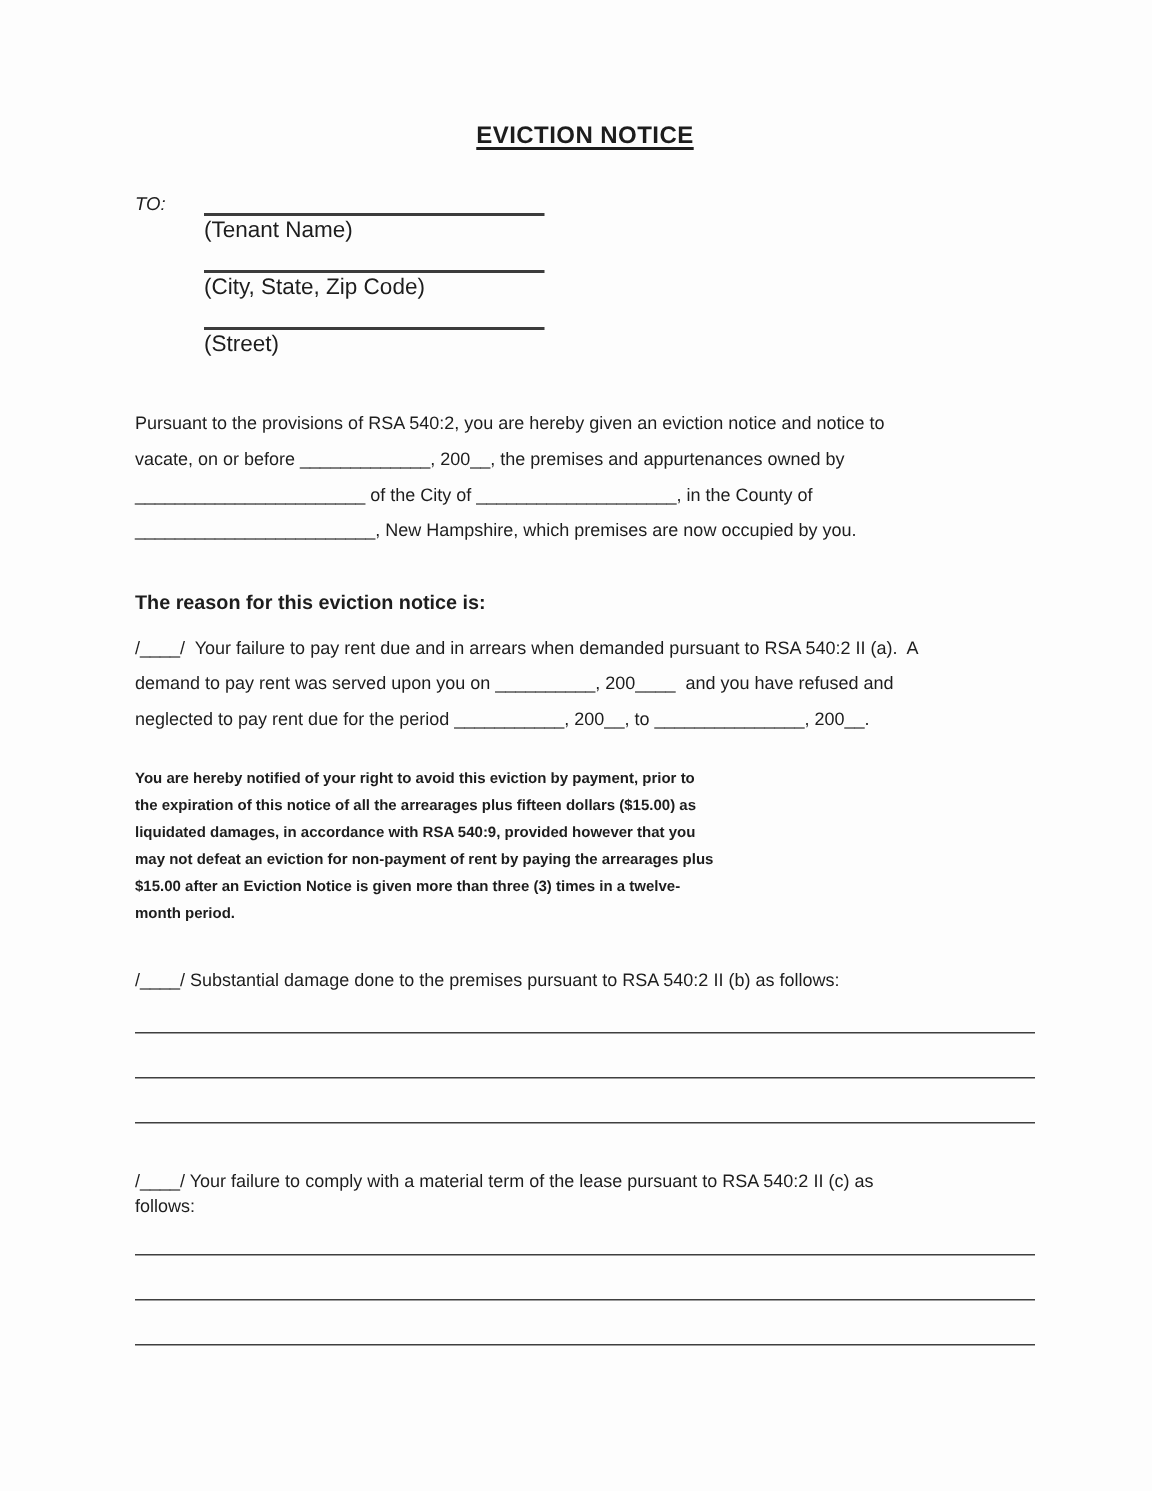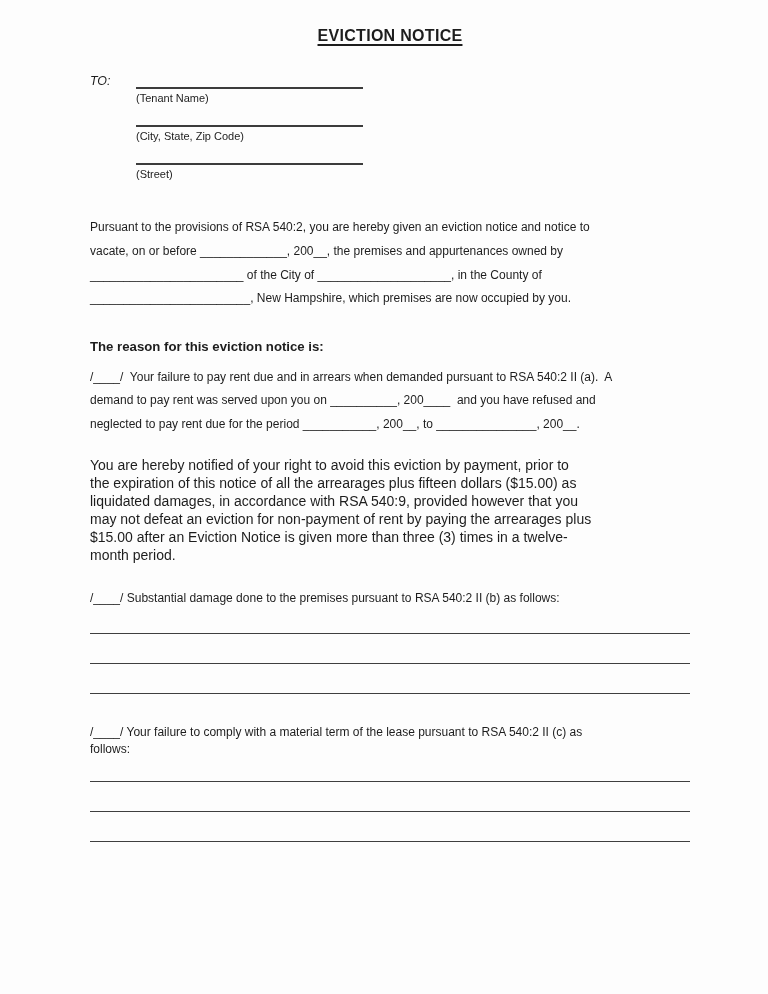--- a/index.html
+++ b/index.html
@@ -8,21 +8,21 @@
     background: #ffffff;
   }
   .page {
     position: relative;
     width: 768px;
     height: 994px;
     box-sizing: border-box;
     background: #fdfdfd;
     font-family: "Liberation Sans", sans-serif;
     color: #1d1d1d;
-    padding: 26px 78px 0 90px;
+    padding: 81px 78px 0 90px;
     overflow: hidden;
   }
   .title {
     margin: 0;
     font-size: 16px;
     font-weight: bold;
     line-height: 20px;
     text-align: center;
     text-decoration: underline;
     text-decoration-thickness: 2px;
@@ -41,21 +41,21 @@
     font-style: italic;
   }
   .field + .field { margin-top: 6px; }
   .field .blank {
     width: 227px;
     height: 13px;
     border-bottom: 2px solid #3c3c3c;
     font-size: 12.4px;
   }
   .field .field-label {
-    font-size: 11px;
+    font-size: 15px;
     line-height: 15px;
     margin-top: 2px;
   }
   .para {
     margin: 0;
     font-size: 12px;
     white-space: pre;
   }
   .intro {
     margin-top: 34px;
@@ -66,22 +66,22 @@
     font-size: 13.2px;
     font-weight: bold;
     line-height: 17px;
   }
   .reason {
     margin-top: 11px;
     line-height: 23.3px;
   }
   .notice {
     margin-top: 20px;
-    font-size: 14px;
-    font-weight: normal;
+    font-size: 10px;
+    font-weight: bold;
     line-height: 18px;
   }
   .single {
     line-height: 17px;
   }
   .damage { margin-top: 26px; }
   .lease  { margin-top: 30px; }
   .rule {
     height: 0;
     border-top: 1.6px solid #3f3f3f;

